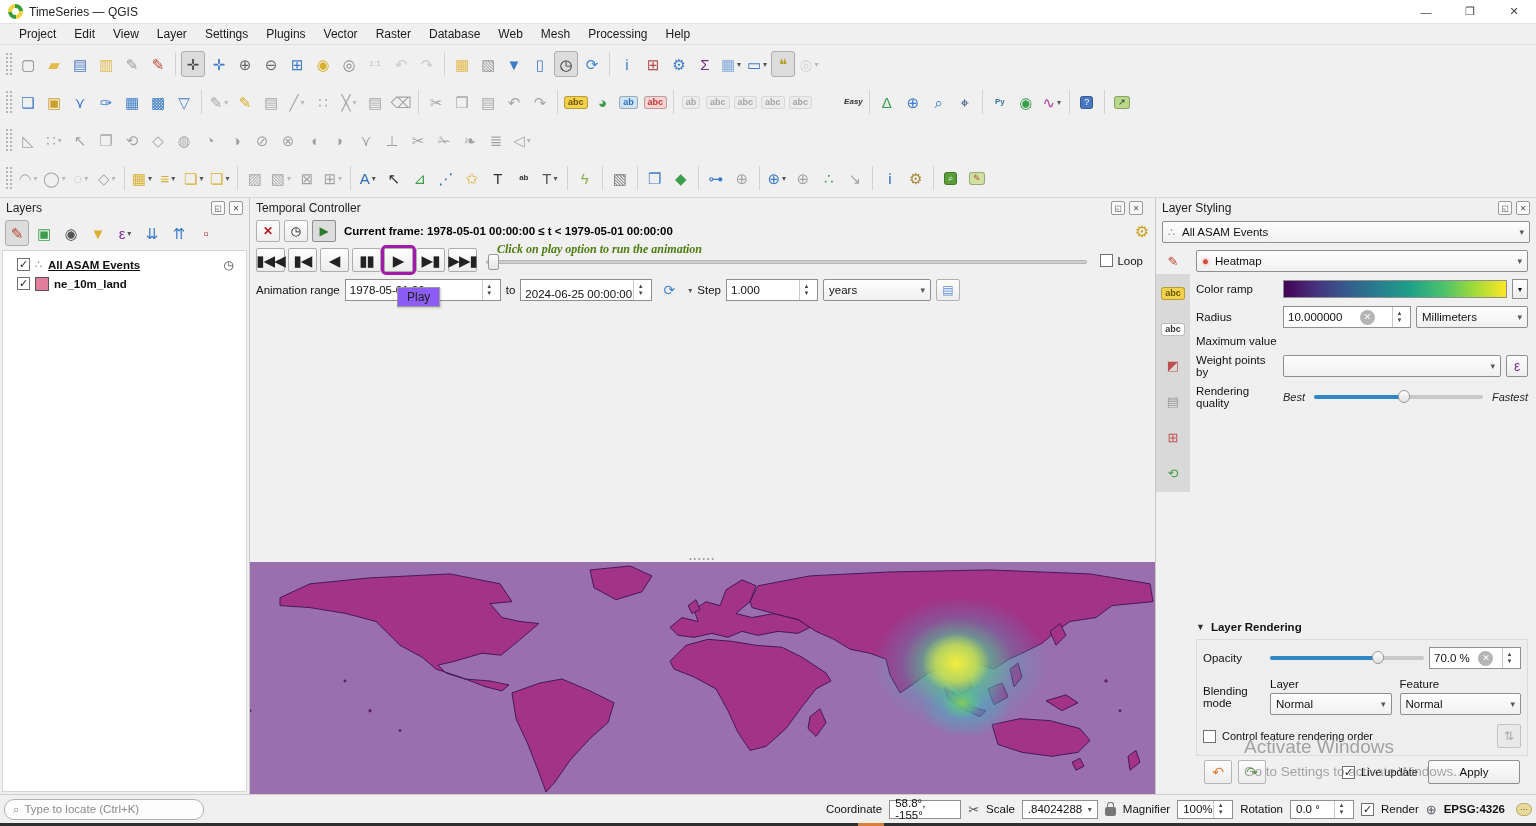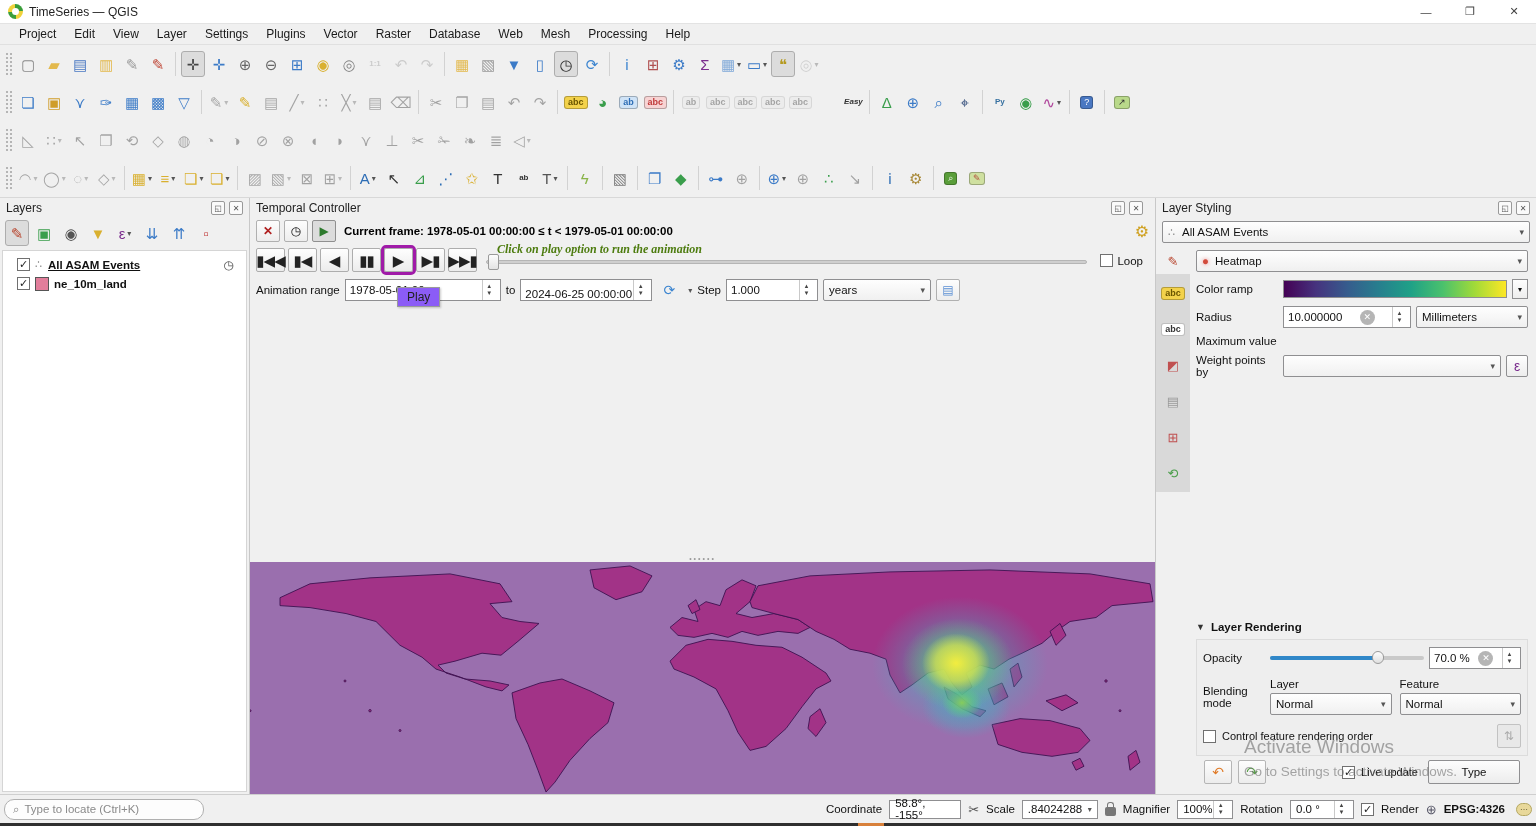--- a/index.html
+++ b/index.html
@@ -836,20 +836,30 @@
           <div class="form-row">
             <span class="form-label">Maximum value</span>
           </div>
           <div class="form-row">
             <span class="form-label">Weight points by</span>
             <span class="combo" style="flex:1;">
               <span class="dd">▾</span>
             </span>
             <span class="eps-btn">ε</span>
           </div>
+          <div class="form-row">
+            <span class="form-label">Rendering quality</span>
+            <span class="hint">Best</span>
+            <span class="qual-slider">
+              <span class="track"></span>
+                <span class="fill"></span>
+              <span class="handle"></span>
+            </span>
+            <span class="hint">Fastest</span>
+          </div>
 
           <div class="spacer"></div>
 
           <div class="lr-header">
             <span class="arrow">▼</span>
             <span class="txt">Layer Rendering</span>
           </div>
           <div class="lr-group">
             <div class="form-row" style="margin-bottom:0;">
               <span class="form-label" style="width:62px;">Opacity</span>
@@ -884,21 +894,21 @@
               <span>Control feature rendering order</span>
               <span class="sq-btn">⇅</span>
             </div>
           </div>
           <div class="styling-bottom">
             <span class="ur-btn" style="color:#e07b28;">↶</span>
             <span class="ur-btn" style="color:#5aa14a;">↷</span>
             <span class="spacer"></span>
             <span class="cbx">✓</span>
             <span>Live update</span>
-            <span class="apply-btn">Type</span>
+            <span class="apply-btn">Apply</span>
           </div>
         </div>
       </div>
       <div class="watermark wm1">Activate Windows</div>
       <div class="watermark wm2">Go to Settings to activate Windows.</div>
     </div>
   </div>
 
   <div class="statusbar">
     <div class="locate">

